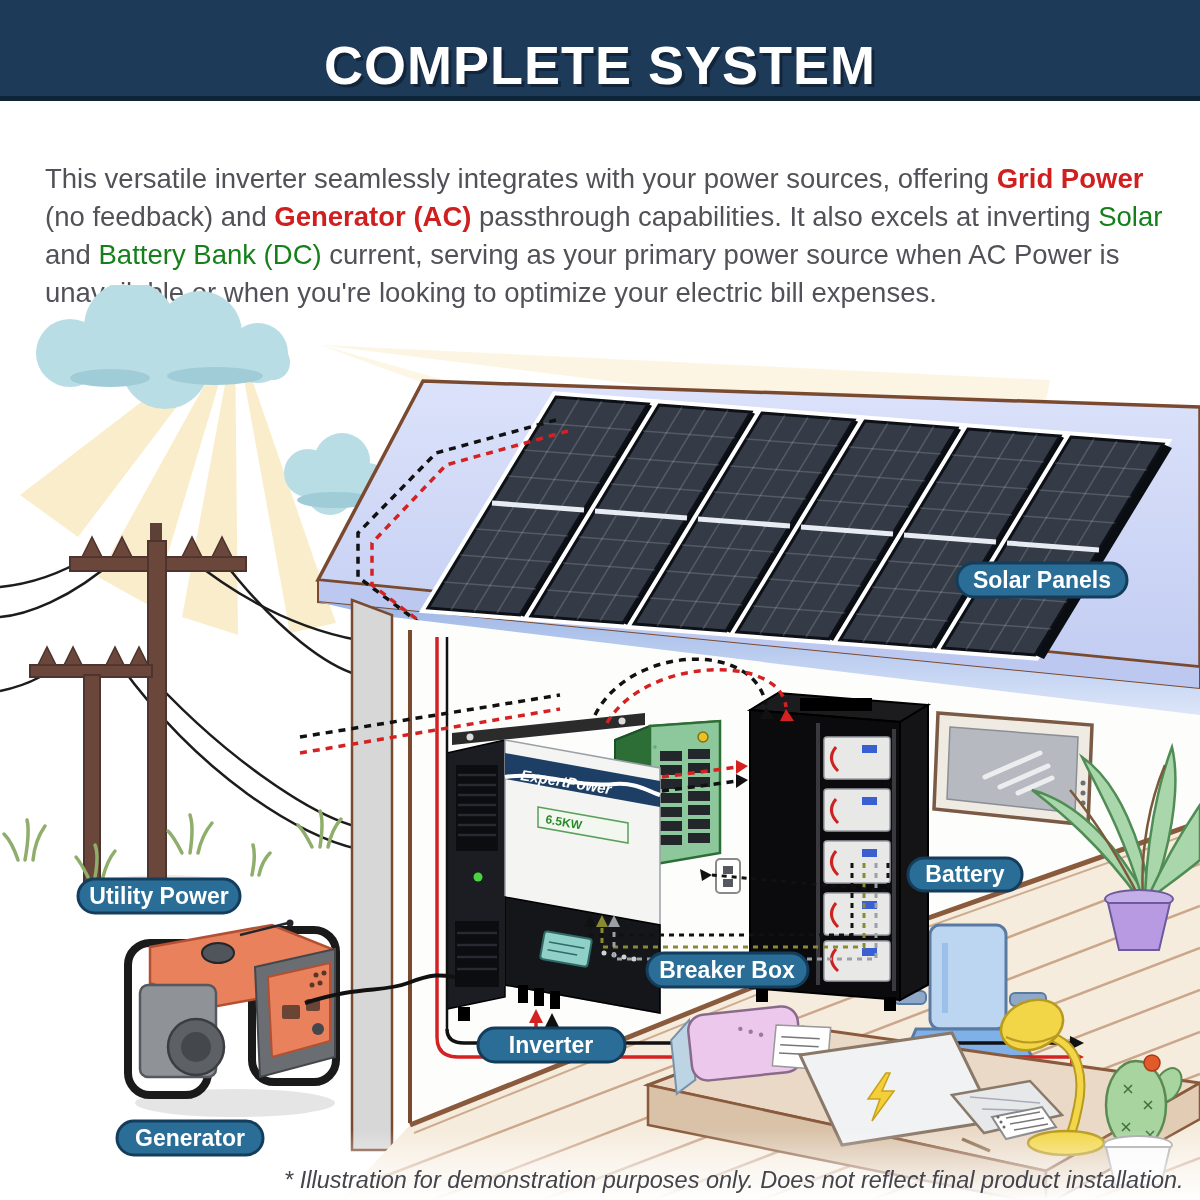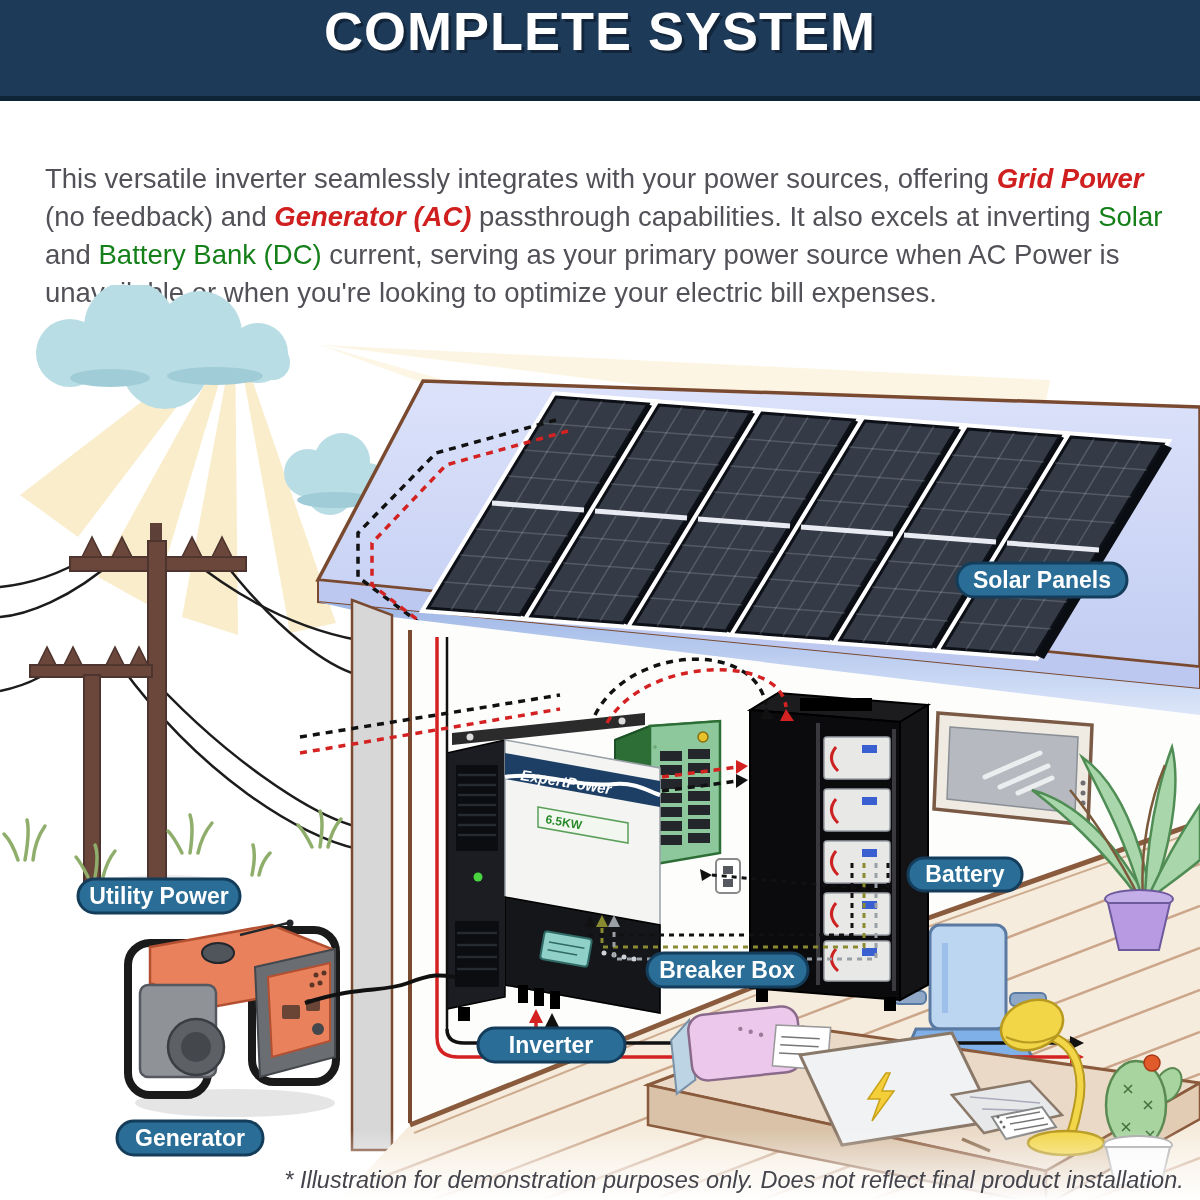--- a/index.html
+++ b/index.html
@@ -1,29 +1,29 @@
 <!DOCTYPE html>
 <html><head>
 <meta charset="utf-8">
 <style>
   html,body{margin:0;padding:0;}
   body{width:1200px;height:1200px;position:relative;background:#ffffff;overflow:hidden;
        font-family:"Liberation Sans", sans-serif;}
   .header{position:absolute;top:0;left:0;width:1200px;height:96px;background:#1d3a59;
-          border-bottom:5px solid #0e2437;display:flex;align-items:flex-start;justify-content:center;}
+          border-bottom:5px solid #0e2437;display:flex;align-items:flex-end;justify-content:center;}
   .header h1{margin:0;color:#ffffff;font-size:54px;font-weight:800;letter-spacing:1px;
              text-shadow:3px 3px 0 rgba(0,0,0,.35);}
   .desc{position:absolute;top:132px;left:45px;width:1118px;font-size:27.5px;line-height:38px;
         color:#515158;}
-  .em-red{color:#d01f1f;font-weight:bold;font-style:italic;}
+  .em-red{color:#d01f1f;font-weight:bold;}
   .em-green{color:#15801a;font-weight:normal;}
   .scene{position:absolute;top:285px;left:0;width:1200px;height:915px;}
   svg text{font-family:"Liberation Sans", sans-serif;}
   .badge-text{font-size:23px;font-weight:bold;fill:#ffffff;}
-  .disclaimer{position:absolute;bottom:6px;right:16px;width:900px;text-align:center;
+  .disclaimer{position:absolute;bottom:6px;right:16px;width:900px;text-align:left;
               font-size:23.5px;font-style:italic;color:#44444c;}
 </style>
 </head>
 <body>
 
 <div class="header">
   <h1>COMPLETE SYSTEM</h1>
 </div>
 
 <p class="desc"><span>This versatile inverter seamlessly integrates with your power sources, offering </span><span class="em-red">Grid Power</span><span> (no feedback) and </span><span class="em-red">Generator (AC)</span><span> passthrough capabilities. It also excels at inverting </span><span class="em-green">Solar</span><span> and </span><span class="em-green">Battery Bank (DC)</span><span> current, serving as your primary power source when AC Power is unavailable or when you're looking to optimize your electric bill expenses.</span></p>

